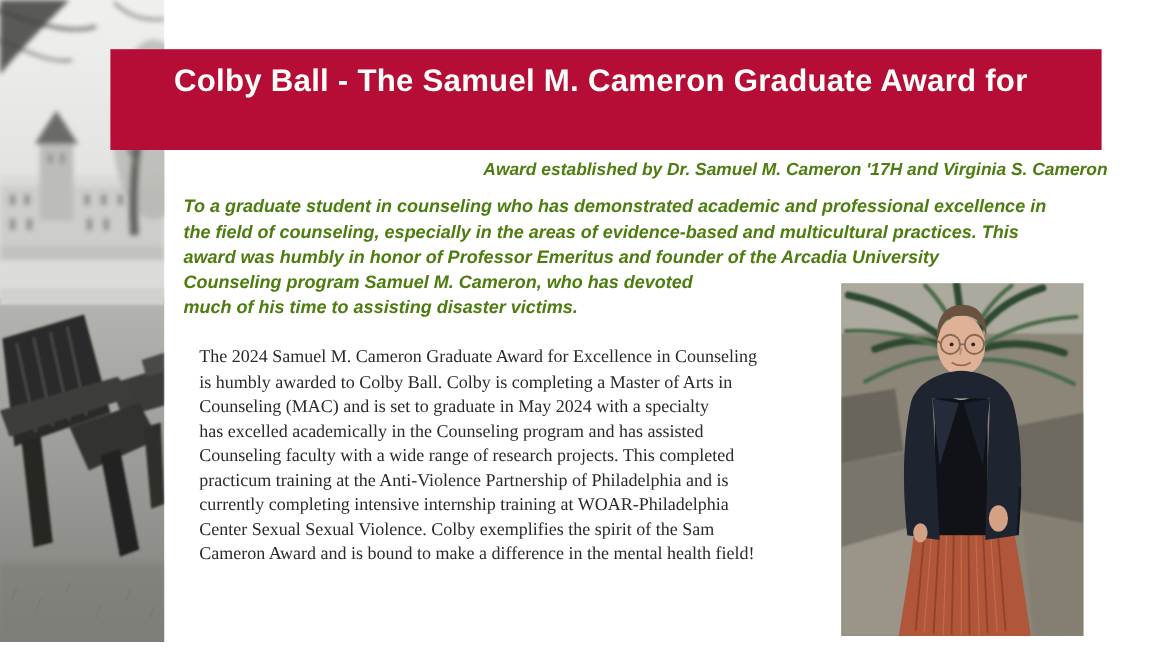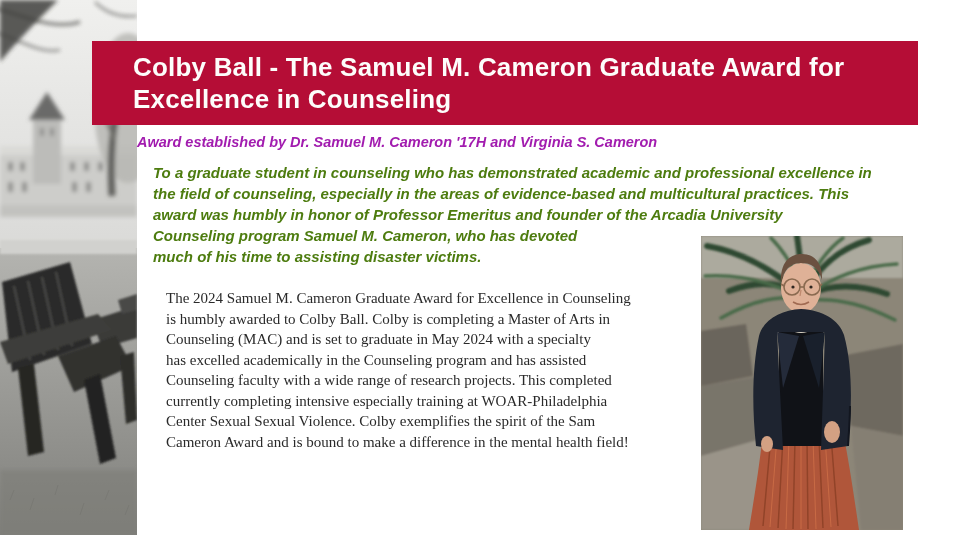--- a/index.html
+++ b/index.html
@@ -3,25 +3,25 @@
 <meta charset="utf-8">
 <style>
   html,body{margin:0;padding:0;background:#ffffff;}
   body{width:960px;height:540px;overflow:hidden;font-family:"Liberation Sans",sans-serif;}
   .slide{position:relative;width:960px;height:540px;background:#ffffff;overflow:hidden;}
 
   .campus{position:absolute;left:0;top:0;width:137px;height:535px;}
   .campus svg{display:block;width:137px;height:535px;}
 
   .banner{position:absolute;left:92px;top:41px;width:826px;height:84px;box-sizing:border-box;
-          padding:10px 0 0 41px;background:#b50d36;color:#fdfdfb;}
+          padding:10px 0 0 53px;background:#b50d36;color:#fdfdfb;}
   .banner .title-line{font-weight:bold;font-size:26px;line-height:32px;letter-spacing:.2px;white-space:nowrap;}
 
-  .subtitle{position:absolute;left:137px;right:25px;top:133px;text-align:left;
-            font-style:italic;font-weight:bold;font-size:14.5px;line-height:18px;color:#a21caf;}
+  .subtitle{position:absolute;left:137px;right:37px;top:133px;text-align:right;
+            font-style:italic;font-weight:bold;font-size:14.5px;line-height:18px;color:#4d7c0f;}
 
   .desc{position:absolute;left:153px;top:162px;font-weight:bold;font-size:15px;line-height:21px;color:#4d7c0f;font-style:italic;}
   .desc div{white-space:nowrap;}
 
   .bodytxt{position:absolute;left:166px;top:288px;font-size:15px;line-height:20.5px;color:#2a2a2a;}
   .bodytxt div{white-space:nowrap;}
 
   .portrait{position:absolute;left:701px;top:236px;width:202px;height:294px;}
   .portrait svg{display:block;width:202px;height:294px;}
 </style>
@@ -106,40 +106,40 @@
         <line x1="55" y1="495" x2="58" y2="485"></line>
           <line x1="80" y1="515" x2="84" y2="503"></line>
         <line x1="105" y1="500" x2="109" y2="490"></line>
           <line x1="125" y1="515" x2="129" y2="505"></line>
       </g>
     </svg>
   </div>
 
   <div class="banner" style="background: rgb(181, 13, 54); color: rgb(253, 253, 251);">
     <div class="title-line">Colby Ball - The Samuel M. Cameron Graduate Award for</div>
-    <div class="title-line">Excellence in Counseling</div>
   </div>
 
   <div class="subtitle">Award established by Dr. Samuel M. Cameron '17H and Virginia S. Cameron</div>
 
   <div class="desc">
     <div>To a graduate student in counseling who has demonstrated academic and professional excellence in</div>
     <div>the field of counseling, especially in the areas of evidence-based and multicultural practices. This</div>
     <div>award was humbly in honor of Professor Emeritus and founder of the Arcadia University</div>
     <div>Counseling program Samuel M. Cameron, who has devoted</div>
     <div>much of his time to assisting disaster victims.</div>
   </div>
 
   <div class="bodytxt" style="color: rgb(42, 42, 42); font-family: Liberation Serif, serif;">
     <div>The 2024 Samuel M. Cameron Graduate Award for Excellence in Counseling</div>
     <div>is humbly awarded to Colby Ball. Colby is completing a Master of Arts in</div>
     <div>Counseling (MAC) and is set to graduate in May 2024 with a specialty</div>
     <div>has excelled academically in the Counseling program and has assisted</div>
     <div>Counseling faculty with a wide range of research projects. This completed</div>
-    <div>currently completing intensive especially training at WOAR-Philadelphia</div>
+    <div>practicum training at the Anti-Violence Partnership of Philadelphia and is</div>
+    <div>currently completing intensive internship training at WOAR-Philadelphia</div>
     <div>Center Sexual Sexual Violence. Colby exemplifies the spirit of the Sam</div>
     <div>Cameron Award and is bound to make a difference in the mental health field!</div>
   </div>
 
   <div class="portrait">
     <svg viewBox="0 0 202 294" preserveAspectRatio="none">
       <defs>
         <filter id="pb1" x="-20%" y="-20%" width="140%" height="140%">
             <feGaussianBlur stdDeviation="1"></feGaussianBlur>
           </filter>

